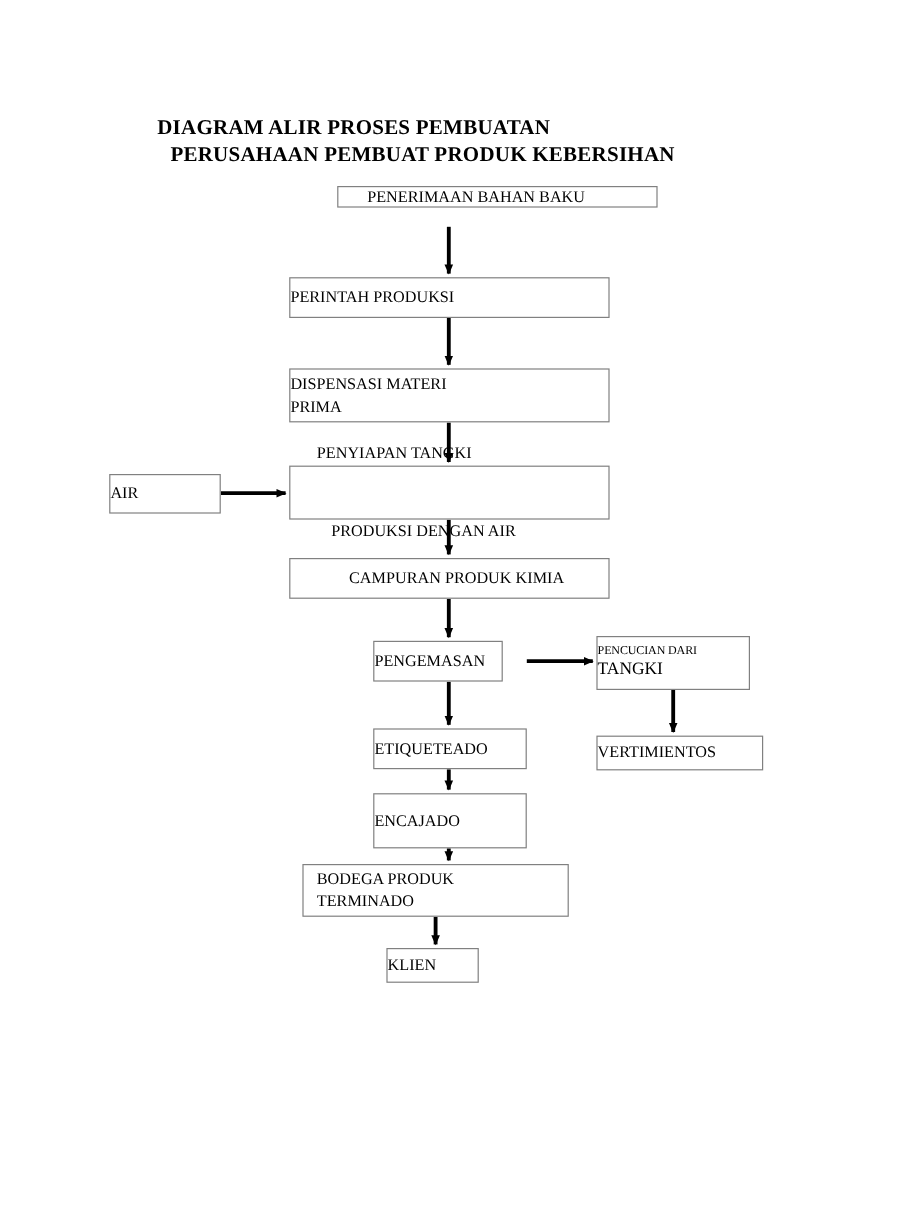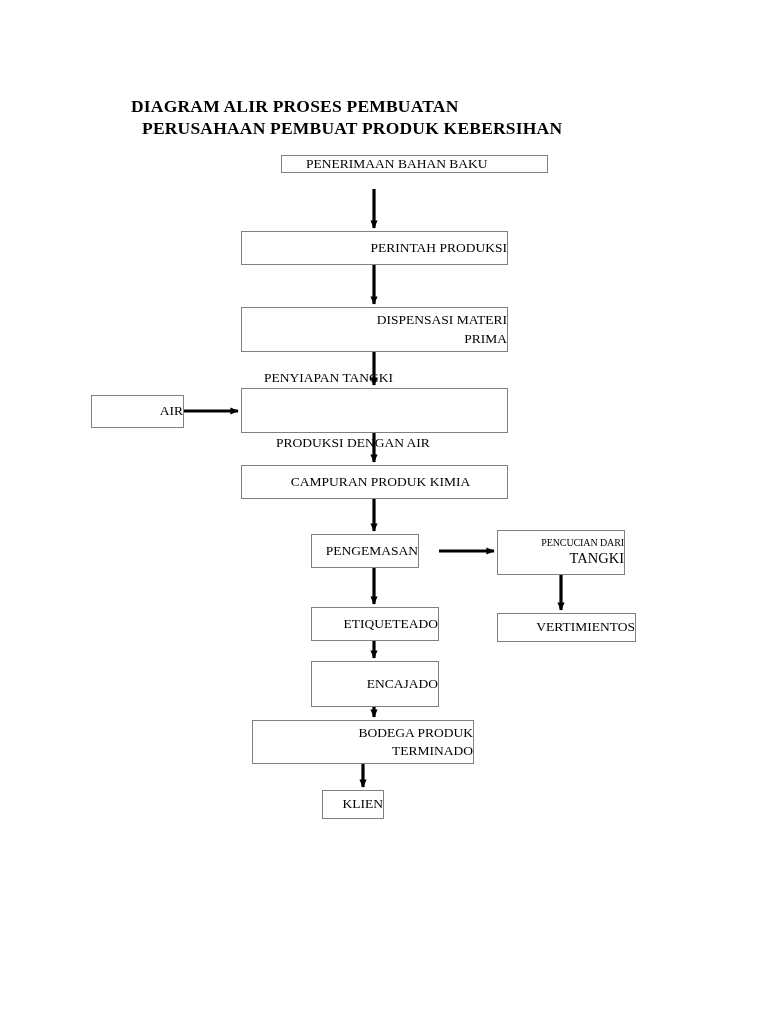--- a/index.html
+++ b/index.html
@@ -34,21 +34,21 @@
   #title-line-1 { left: 131px; top: 96px; }
   #title-line-2 { left: 142px; top: 118px; }
 
   .node {
     position: absolute;
     box-sizing: border-box;
     border: 1px solid #808080;
     background: #ffffff;
     display: flex;
     flex-direction: column;
-    align-items: flex-end;
+    align-items: flex-start;
     justify-content: center;
     font-family: "Liberation Serif", "DejaVu Serif", serif;
     font-size: 13.5px;
     line-height: 1.35;
     text-align: center;
     white-space: nowrap;
   }
   .node .ln { display: block; }
   .lean-left2 { align-items: flex-start; padding-left: 22px; }
 
@@ -149,17 +149,17 @@
 
   <div class="node" style="left:311px; top:661px; width:128px; height:46px;">
     <span class="ln">ENCAJADO</span>
   </div>
 
   <div class="node" style="left:252px; top:720px; width:222px; height:44px;padding-left:11px;">
     <span class="ln">BODEGA PRODUK</span>
     <span class="ln">TERMINADO</span>
   </div>
 
-  <div class="node" style="left:322px; top:790px; width:62px; height:29px;">
+  <div class="node" style="left:322px; top:790px; width:77px; height:29px;">
     <span class="ln">KLIEN</span>
   </div>
 
 </div>
 
 </body></html>

